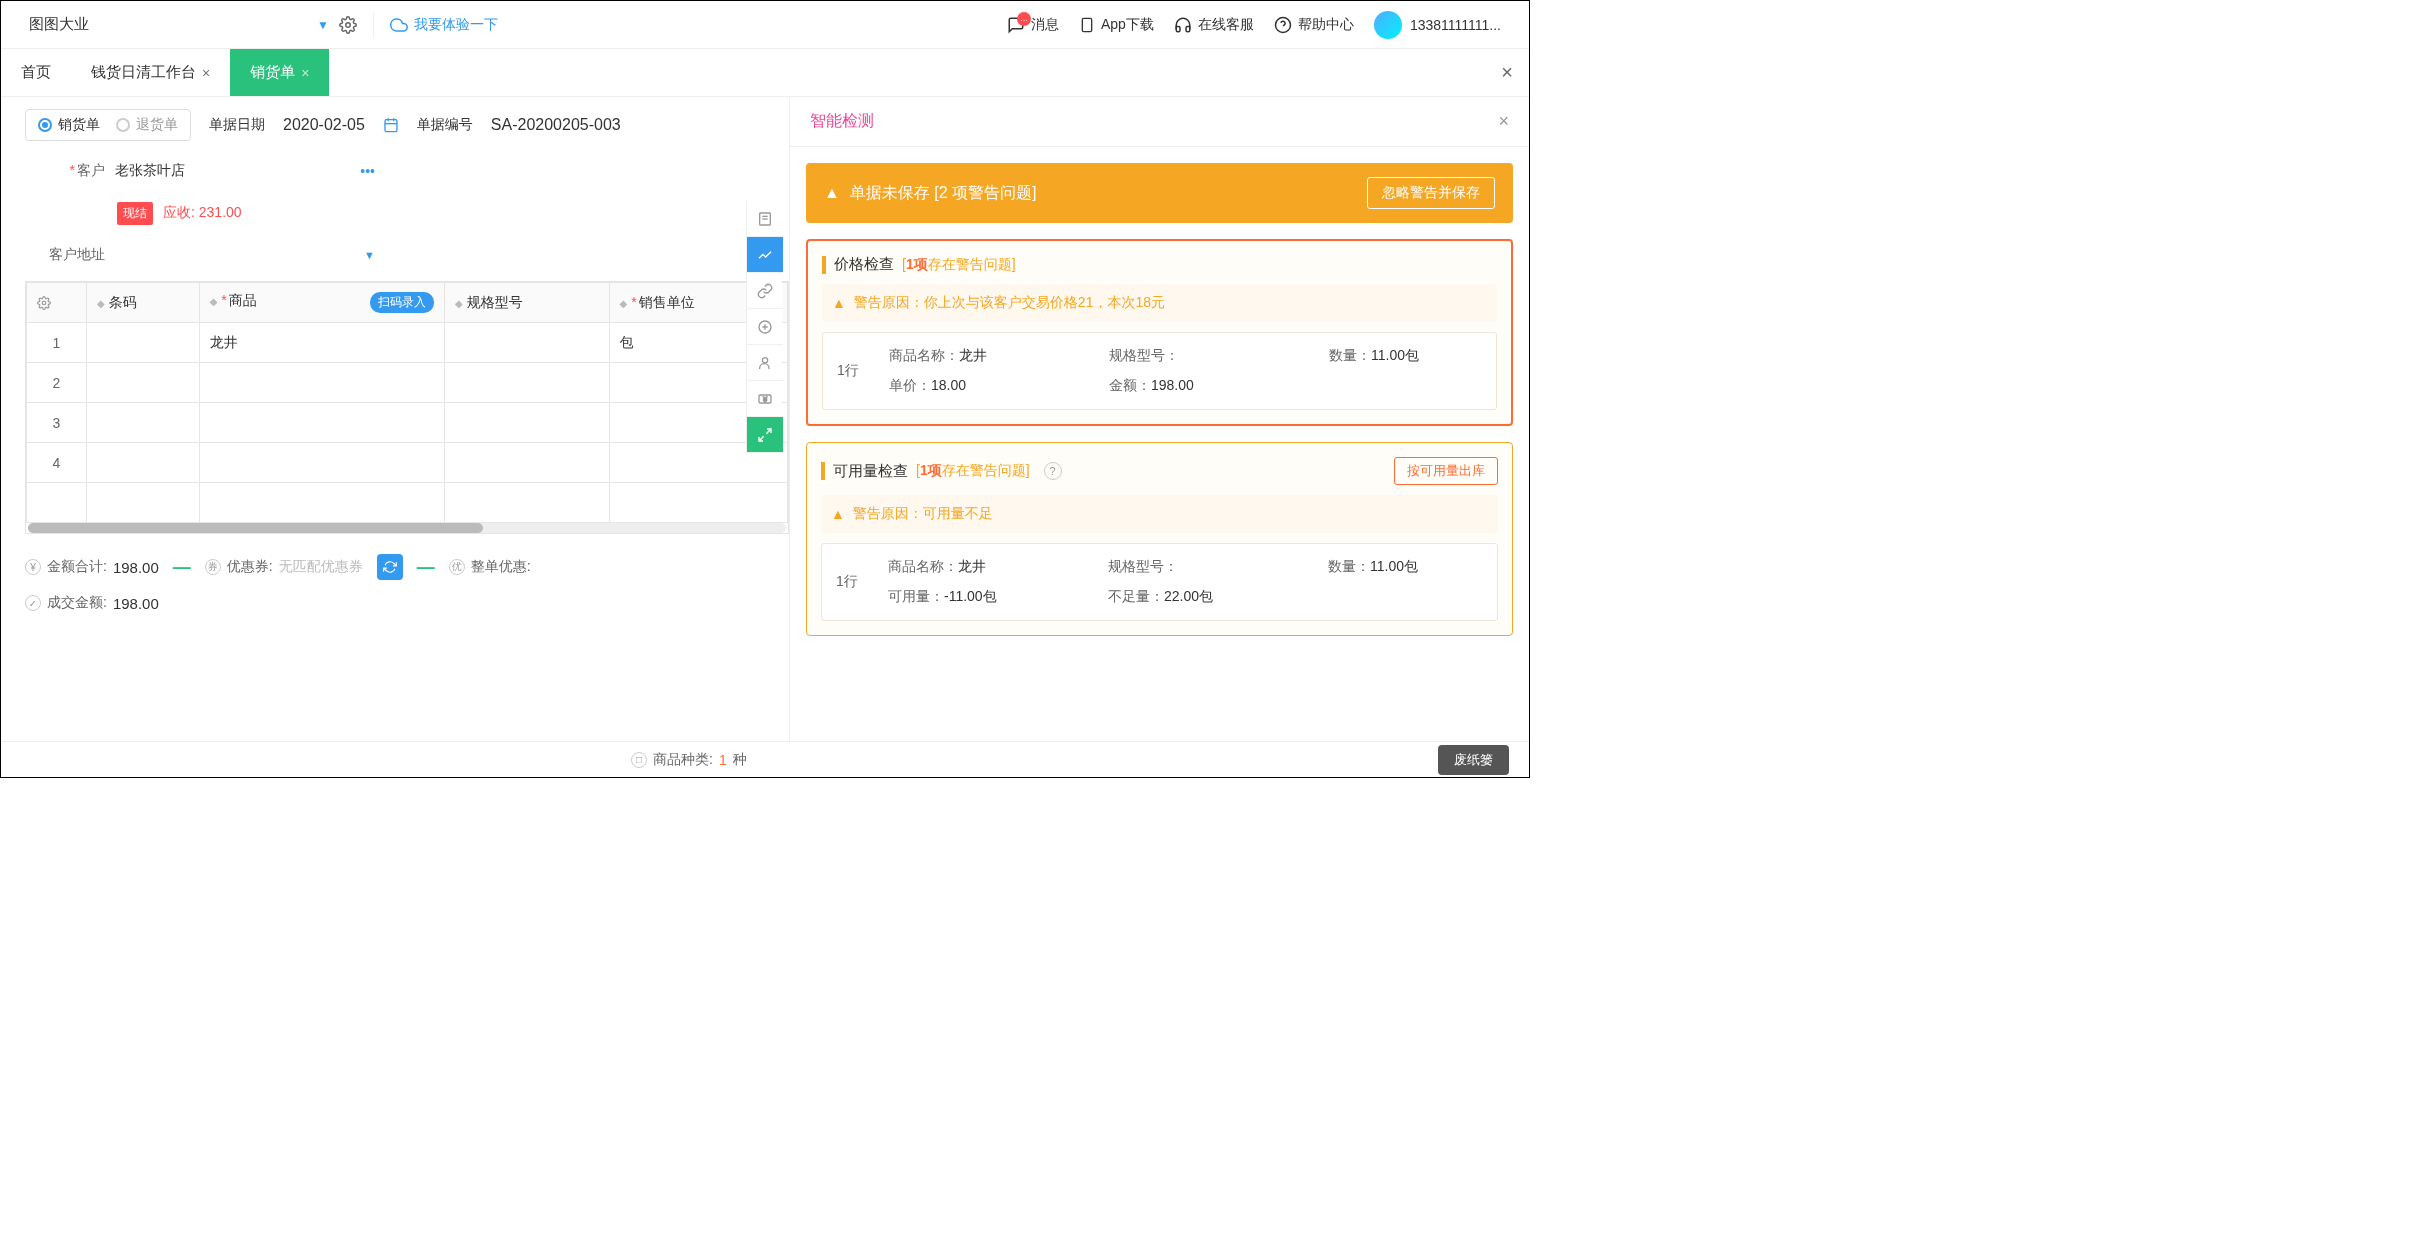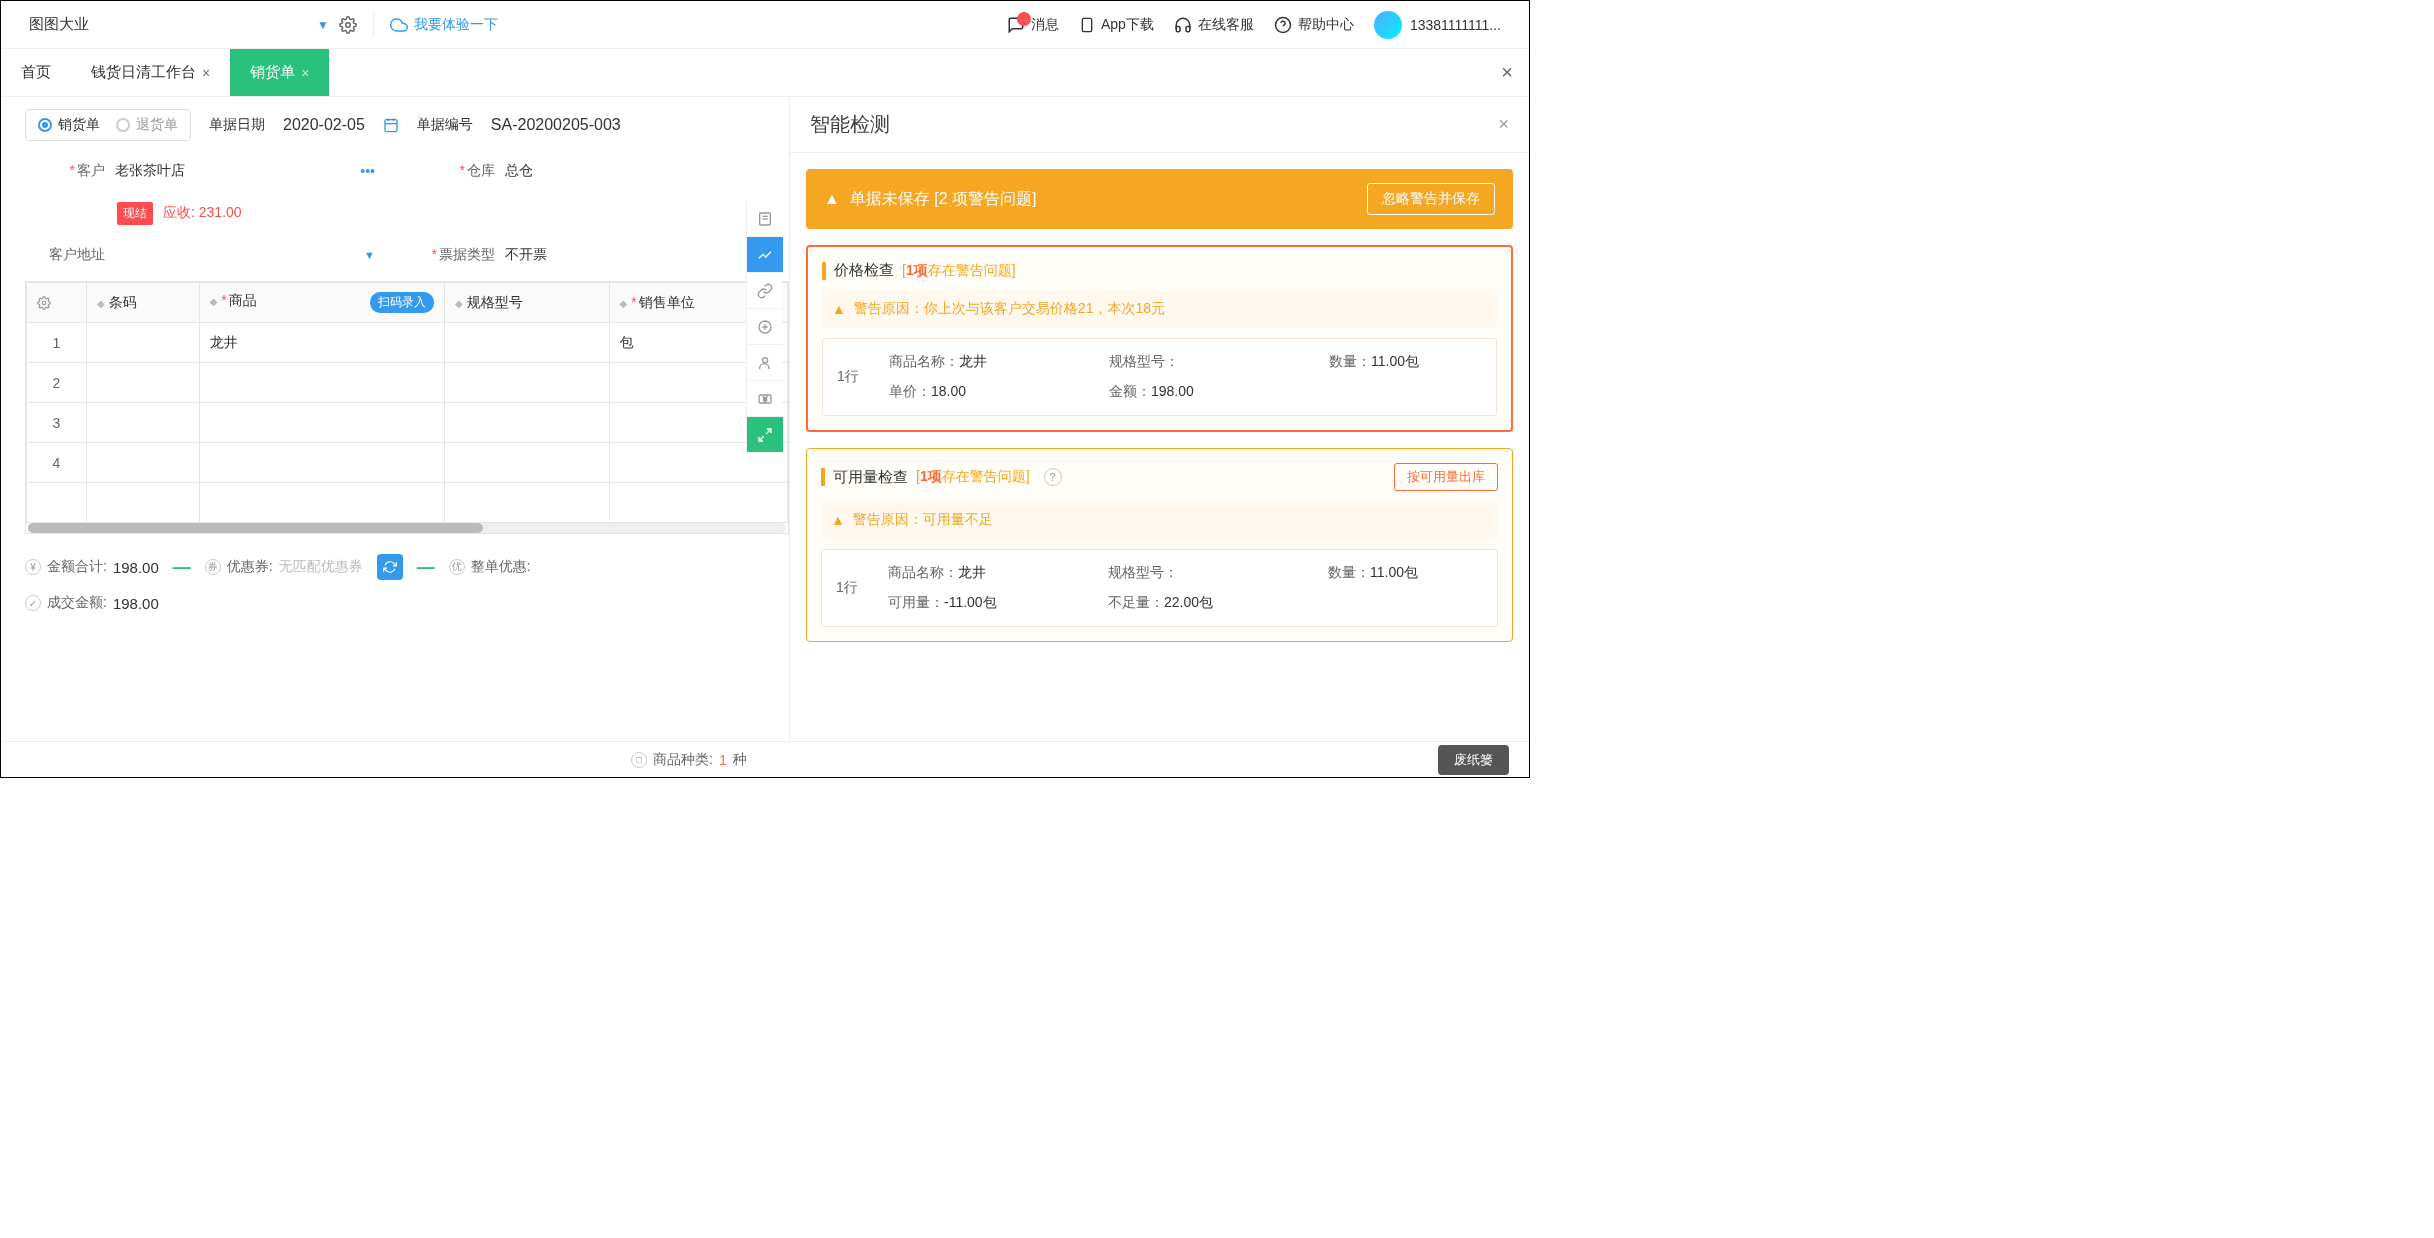--- a/index.html
+++ b/index.html
@@ -77,21 +77,21 @@
 .refresh-btn { width: 26px; height: 26px; background: #339af0; border-radius: 4px; display: flex; align-items: center; justify-content: center; color: #fff; cursor: pointer; }
 
 
 .side-strip { position: absolute; left: 745px; top: 200px; width: 36px; background: #fff; border-left: 1px solid #eee; display: flex; flex-direction: column; }
 .strip-ic { width: 36px; height: 36px; display: flex; align-items: center; justify-content: center; color: #999; border-bottom: 1px solid #f0f0f0; cursor: pointer; }
 .strip-ic.active { background: #339af0; color: #fff; }
 .strip-ic.green { background: #2ac17c; color: #fff; }
 
 
 .rp-header { display: flex; align-items: center; padding: 14px 20px; border-bottom: 1px solid #eee; }
-.rp-title { font-size: 20px; color: #404040; font-family: Liberation Mono, monospace; }
+.rp-title { font-size: 16px; color: #ec4899; font-family: Liberation Mono, monospace; }
 .rp-close { margin-left: auto; color: #999; cursor: pointer; font-size: 18px; }
 .rp-body { padding: 16px; overflow-y: auto; flex: 1; }
 .warn-banner { background: #f5a623; color: #fff; padding: 14px 18px; border-radius: 4px; display: flex; align-items: center; gap: 10px; margin-bottom: 16px; }
 .warn-banner-btn { margin-left: auto; border: 1px solid #fff; padding: 6px 14px; border-radius: 3px; cursor: pointer; font-size: 14px; }
 .warn-ic { font-size: 16px; }
 .check-section { border: 1px solid #f5a623; border-radius: 4px; padding: 14px; margin-bottom: 16px; background: #fffdf7; }
 .check-section.highlight { border: 2px solid #ff6b35; }
 .check-head { display: flex; align-items: center; gap: 8px; margin-bottom: 10px; }
 .check-bar { width: 4px; height: 18px; background: #f5a623; }
 .check-title { font-size: 15px; color: #333; }
@@ -237,35 +237,20 @@
             <span class="receivable"><span>应收:</span> <span>231.00</span></span>
           </div>
           <div class="form-field">
             <span class="label-w">客户地址</span>
             <div class="input-like">
                 <span></span>
                 <span class="chev-small">▼</span>
               </div>
           </div>
         </div>
-        <div class="form-col">
-          <div class="form-field">
-            <span class="label-w"><span class="req">*</span><span>仓库</span></span>
-            <div class="input-like" style="min-width:120px">
-                <span>总仓</span>
-              </div>
-          </div>
-          <div class="form-field" style="height:32px"></div>
-          <div class="form-field">
-            <span class="label-w"><span class="req">*</span><span>票据类型</span></span>
-            <div class="input-like" style="min-width:120px">
-                <span>不开票</span>
-              </div>
-          </div>
-        </div>
       </div>
 
       <div class="table-wrap">
         <table>
           <thead>
             <tr>
               <th class="th-gear">
                   <svg width="14" height="14" viewBox="0 0 24 24" fill="none" stroke="#999" stroke-width="2">
                     <circle cx="12" cy="12" r="3"></circle>
                     <path d="M19.4 15a1.65 1.65 0 0 0 .33 1.82l.06.06a2 2 0 1 1-2.83 2.83l-.06-.06a1.65 1.65 0 0 0-1.82-.33 1.65 1.65 0 0 0-1 1.51V21a2 2 0 1 1-4 0v-.09a1.65 1.65 0 0 0-1-1.51 1.65 1.65 0 0 0-1.82.33l-.06.06a2 2 0 1 1-2.83-2.83l.06-.06a1.65 1.65 0 0 0 .33-1.82 1.65 1.65 0 0 0-1.51-1H3a2 2 0 1 1 0-4h.09a1.65 1.65 0 0 0 1.51-1 1.65 1.65 0 0 0-.33-1.82l-.06-.06a2 2 0 1 1 2.83-2.83l.06.06a1.65 1.65 0 0 0 1.82.33h0a1.65 1.65 0 0 0 1-1.51V3a2 2 0 1 1 4 0v.09a1.65 1.65 0 0 0 1 1.51h0a1.65 1.65 0 0 0 1.82-.33l.06-.06a2 2 0 1 1 2.83 2.83l-.06.06a1.65 1.65 0 0 0-.33 1.82v0a1.65 1.65 0 0 0 1.51 1H21a2 2 0 1 1 0 4h-.09a1.65 1.65 0 0 0-1.51 1z"></path>

